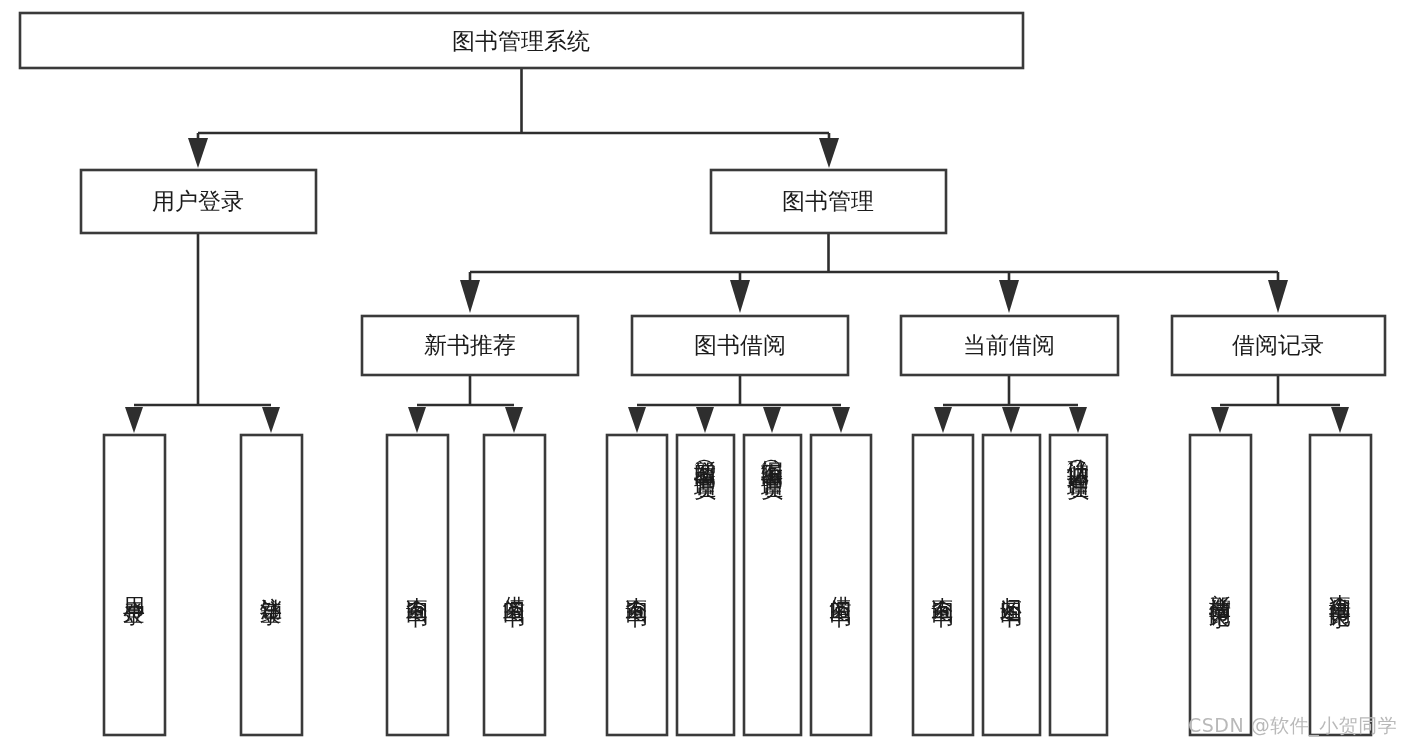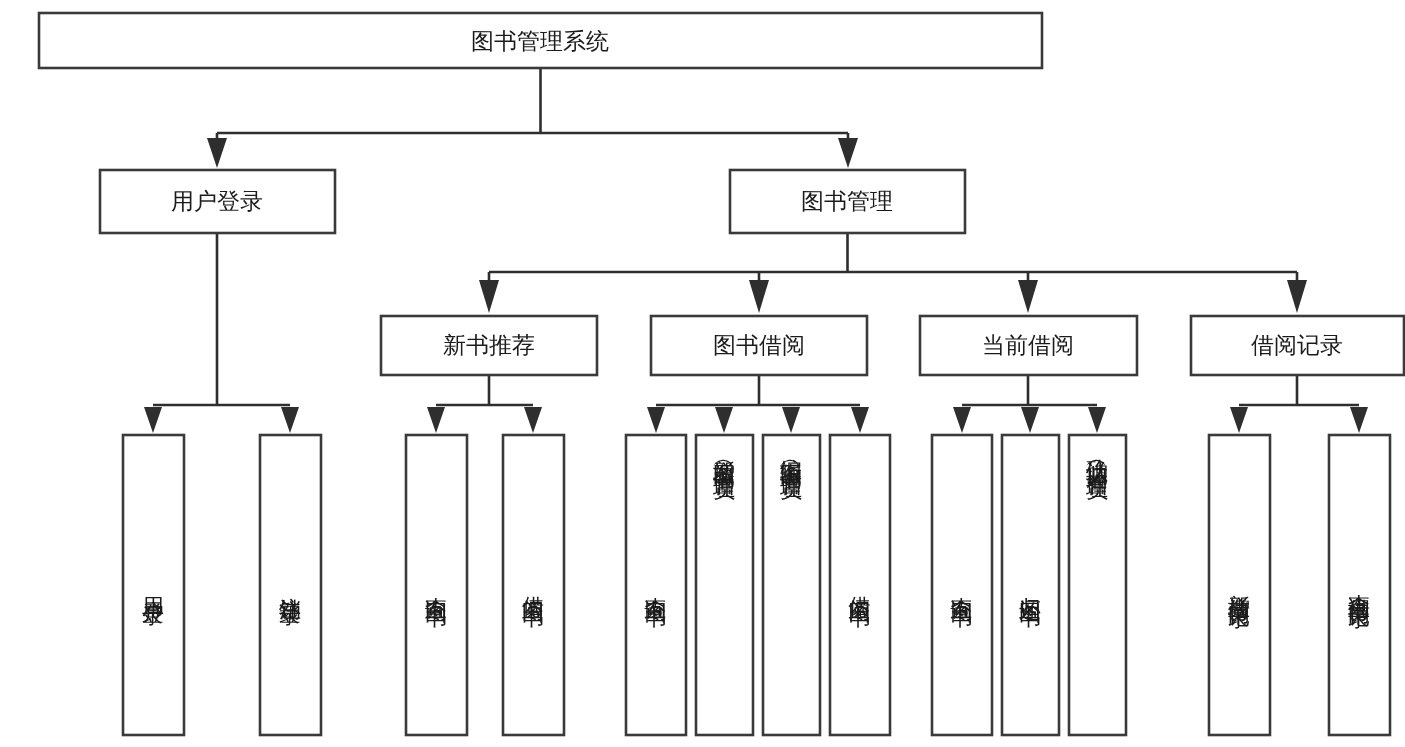--- a/index.html
+++ b/index.html
@@ -11,21 +11,20 @@
     width: 1405px;
     height: 747px;
     font-family: "DejaVu Sans", "Liberation Sans", sans-serif;
     overflow: hidden;
   }
   #diagram-root {
     position: relative;
     width: 1324px;
     height: 747px;
     background: #ffffff;
-    margin-left: 19px;
   }
   svg.diagram {
     position: absolute;
     left: 0;
     top: 0;
     width: 1405px;
     height: 747px;
   }
   .node-rect {
     fill: #ffffff;
@@ -224,14 +223,15 @@
   <div class="leaf-label-box" style="left:1050px; top:441px; width:57px; height:294px; align-items:flex-start;">
     <span class="leaf-label-text">确认归还（管理员）</span>
   </div>
   <div class="leaf-label-box" style="left:1190px; top:435px; width:61px; height:300px; align-items:center;">
     <span class="leaf-label-text">新增借阅记录</span>
   </div>
   <div class="leaf-label-box" style="left:1310px; top:435px; width:61px; height:300px; align-items:center;">
     <span class="leaf-label-text">查询借阅记录</span>
   </div>
 
+  <div class="watermark">CSDN @软件_小贺同学</div>
 
 </div>
 
 </body></html>

